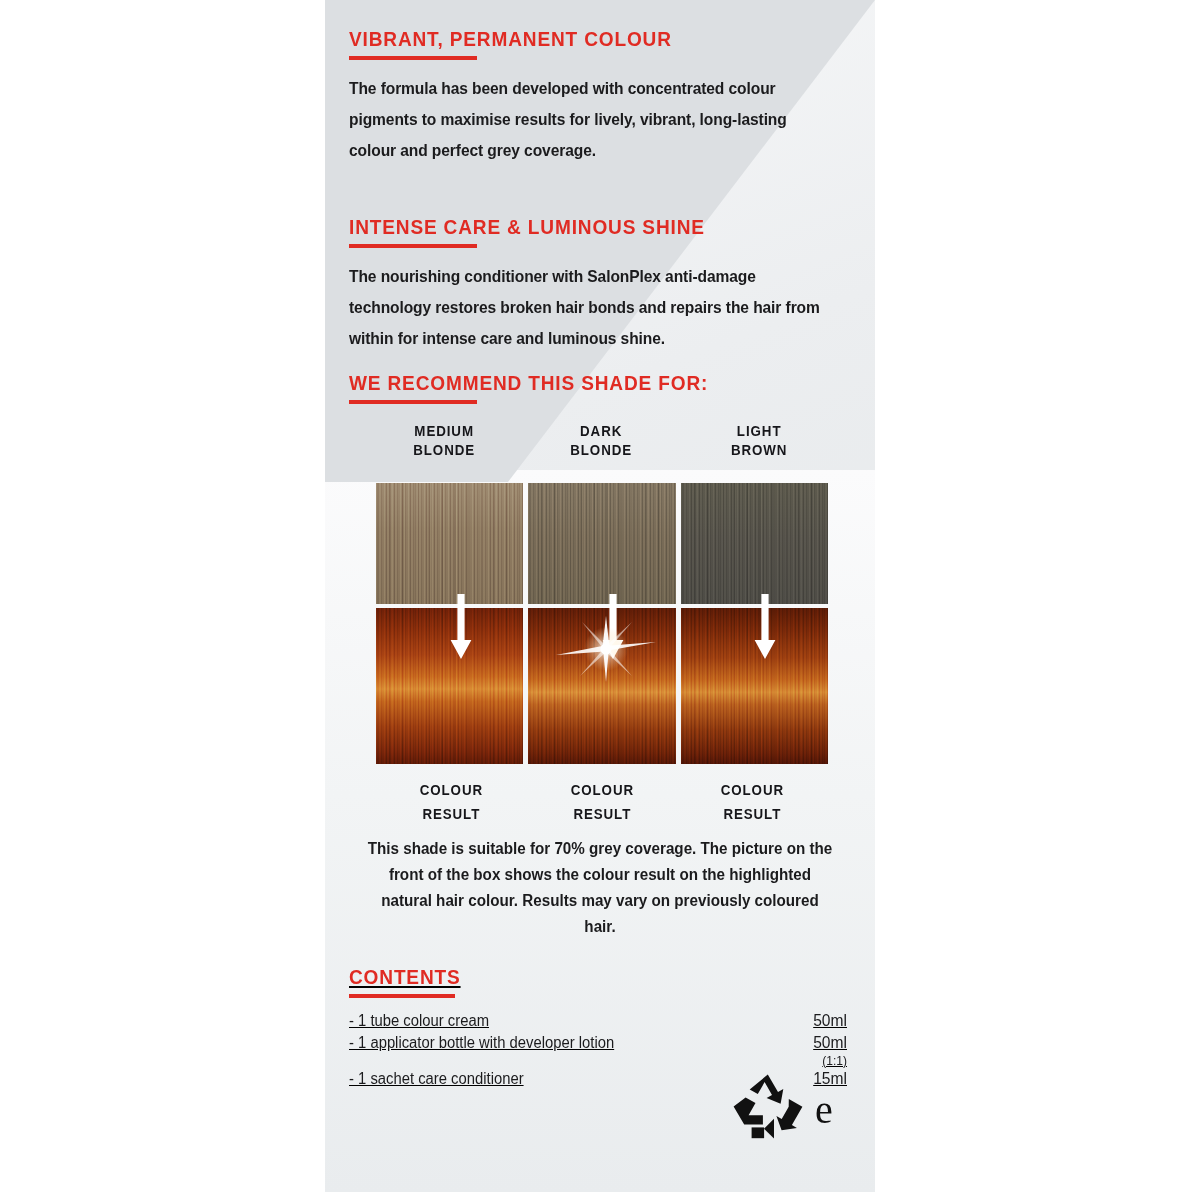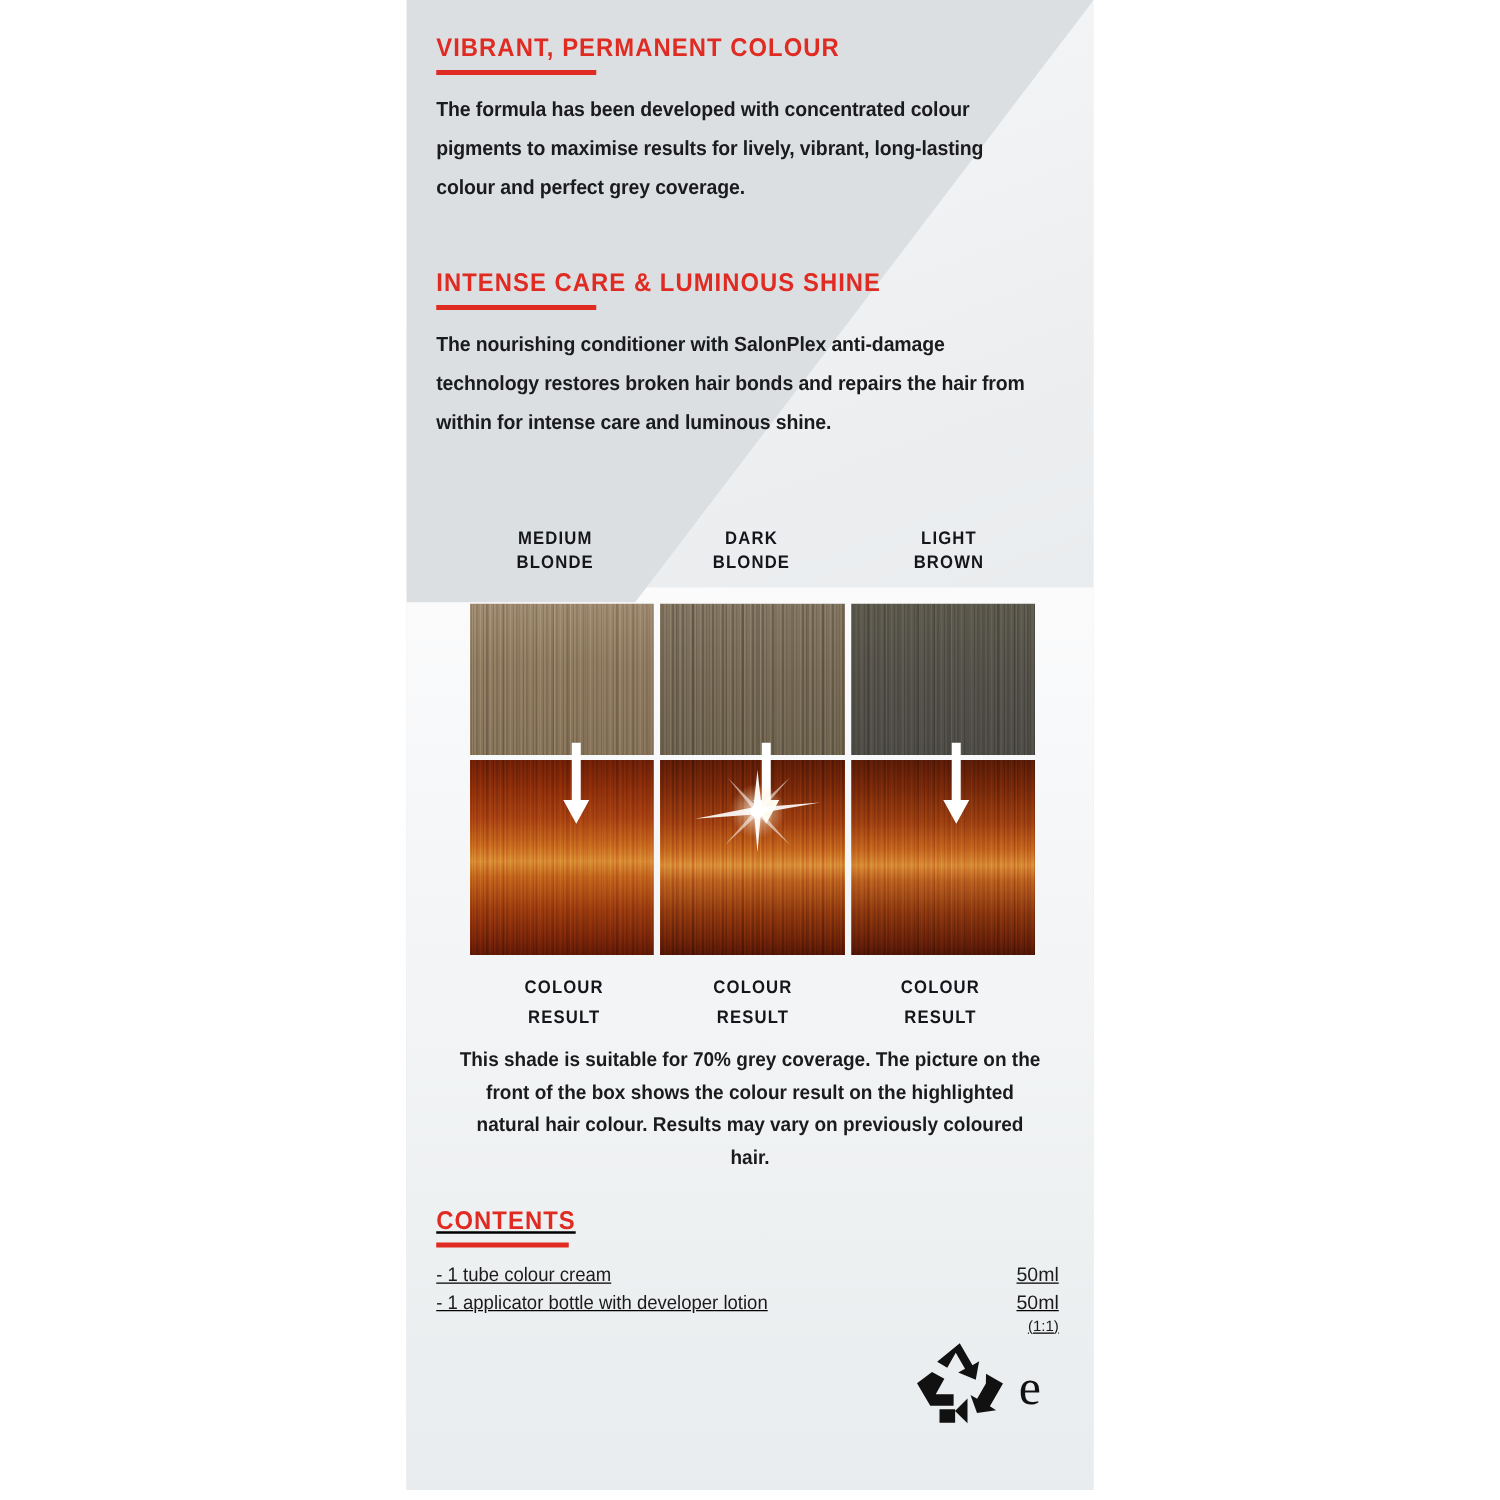--- a/index.html
+++ b/index.html
@@ -288,20 +288,24 @@
         <div class="heading-rule wide"></div>
         <div class="body-text">The formula has been developed with concentrated colour pigments to maximise results for lively, vibrant, long-lasting colour and perfect grey coverage.</div>
       </div>
 
       <div class="section" style="top:184px;margin-top:32px;">
         <div class="heading">INTENSE CARE &amp; LUMINOUS SHINE</div>
         <div class="heading-rule wide"></div>
         <div class="body-text">The nourishing conditioner with SalonPlex anti-damage technology restores broken hair bonds and repairs the hair from within for intense care and luminous shine.</div>
       </div>
 
+      <div class="section" style="top:372px;">
+        <div class="heading">WE RECOMMEND THIS SHADE FOR:</div>
+        <div class="heading-rule wide"></div>
+      </div>
 
       <div class="shade-labels">
         <div class="shade-label-cell">
           <div>MEDIUM</div>
           <div>BLONDE</div>
         </div>
         <div class="shade-label-cell">
           <div>DARK</div>
           <div>BLONDE</div>
         </div>
@@ -378,20 +382,25 @@
           <div class="contents-row">
             <span class="c-label">- 1 applicator bottle with developer lotion</span>
             <span class="c-spacer"></span>
             <span class="c-amount">50ml</span>
           </div>
 
           <div class="contents-row" style="justify-content:flex-end;">
             <span class="c-amount" style="font-size:12px;line-height:14px;">(1:1)</span>
           </div>
 
+          <div class="contents-row">
+            <span class="c-label">- 1 sachet care conditioner</span>
+            <span class="c-spacer"></span>
+            <span class="c-amount">15ml</span>
+          </div>
 
 
 
           <div class="recycle-block">
             <svg style="position:absolute;left:0;top:0;width:74px;height:68px;" viewBox="0 0 74 68">
               <g fill="#111111">
                 <path d="M36.8 2.5 L47.0 20.1 L52.3 17.0 L49.6 31.7 L35.6 26.0 L41.0 22.9 L33.6 10.1 L26.8 22.1 L18.7 17.4 Z"></path>
                 <path d="M14.6 25.5 L24.5 30.9 L17.6 43.3 L31.9 43.3 L31.9 52.6 L13.2 52.6 L2.6 34.6 Z"></path>
                 <path d="M57.8 27.0 L71.4 34.8 L60.9 52.9 L65.9 56.1 L50.6 58.3 L45.4 44.0 L50.7 47.0 L57.7 34.8 Z"></path>
                 <path d="M43.0 56.0 L43.0 46.7 L33.0 56.8 L43.0 66.5 L43.0 58.1 Z"></path>

